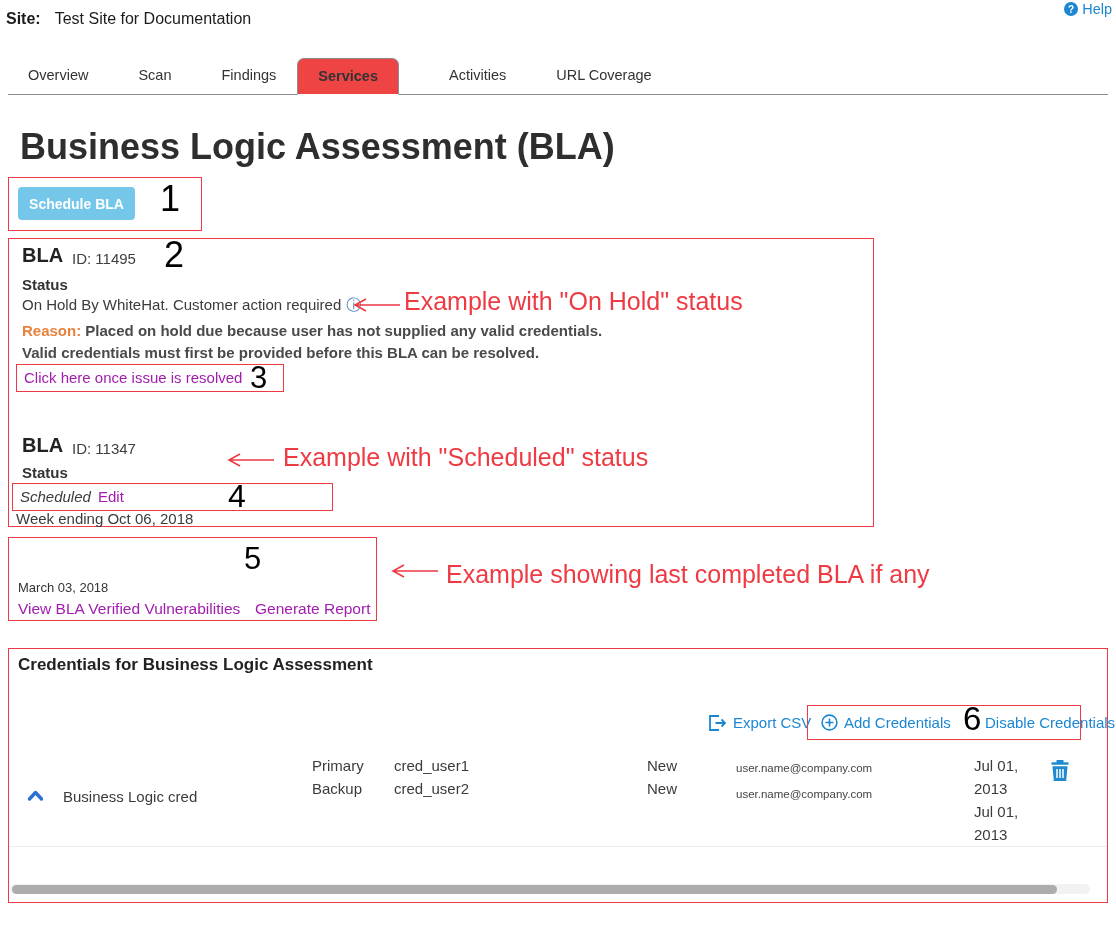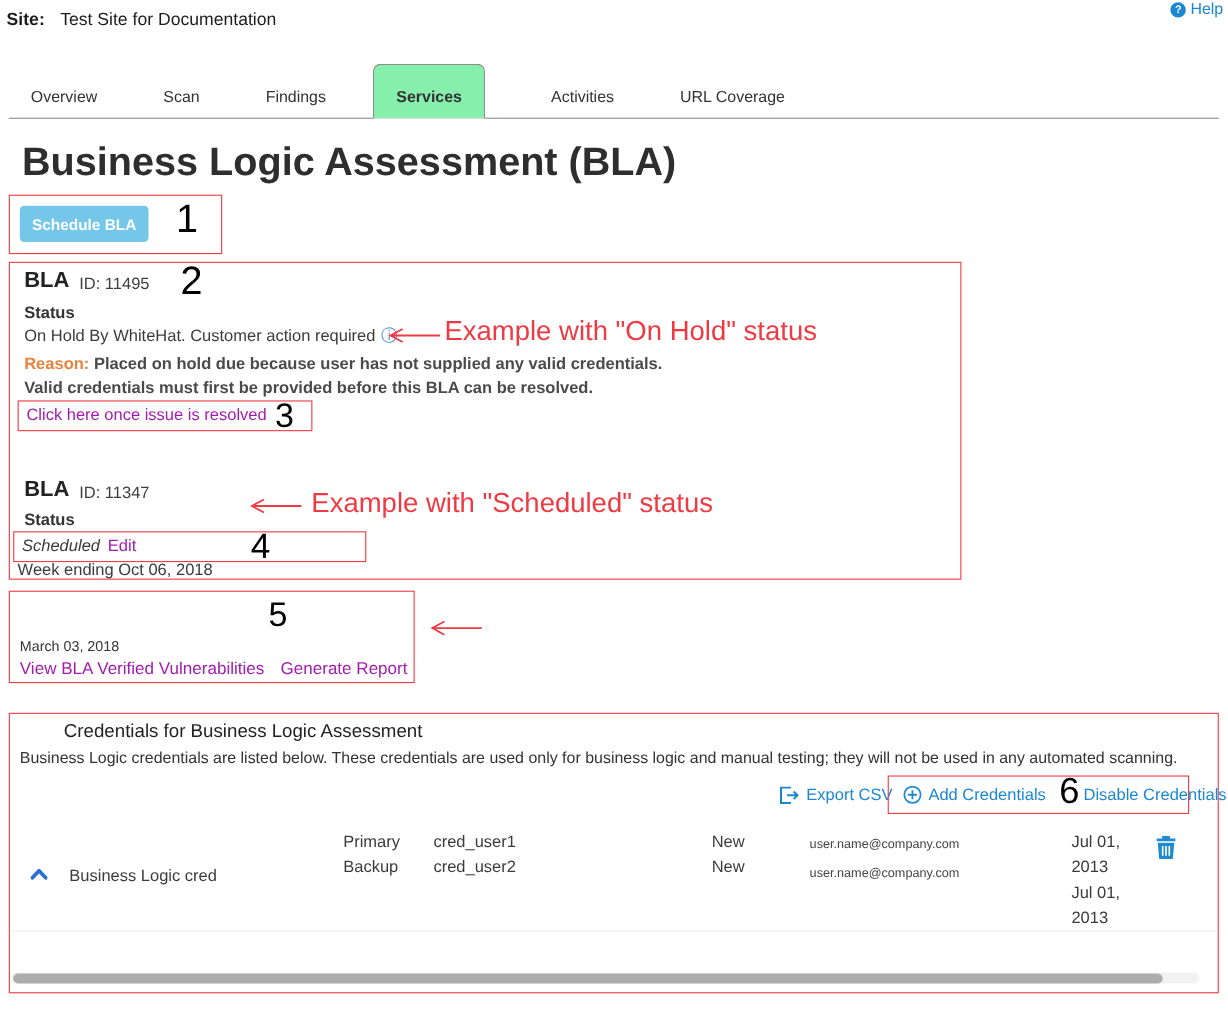--- a/index.html
+++ b/index.html
@@ -9,26 +9,26 @@
 
   
   .help { position:absolute; top:1px; right:4px; display:flex; align-items:center; gap:4px; cursor:pointer; }
   .help-ic { width:14px; height:14px; border-radius:50%; background:#1b87d3; color:#fff; font-size:10px; font-weight:bold;
              display:flex; align-items:center; justify-content:center; }
   .help-tx { color:#1b87d3; font-size:14.5px; }
   .site-row { position:absolute; left:6px; top:10px; font-size:16px; color:#1c1c1c; }
   .site-label { font-weight:bold; margin-right:14px; }
 
   
-  .tabs { position:absolute; left:8px; top:58px; width:1100px; display:flex; align-items:flex-end;
-          border-bottom:1px solid #8c8c8c;gap:22px; }
-  .tab { font-size:14.5px; color:#333; padding:9px 0 10px 0; margin-left:38px; cursor:pointer; white-space:nowrap; }
+  .tabs { position:absolute; left:8px; top:58px; width:1100px; display:flex; 
+          border-bottom:1px solid #8c8c8c; }
+  .tab { font-size:14.5px; color:#333; padding:9px 0 10px 0; margin-left:50px; cursor:pointer; white-space:nowrap; }
   .tab:first-child { margin-left:20px; }
   .tab.active { font-weight:bold; border:1px solid #8c8c8c; border-bottom:1px solid #fff; margin-bottom:-1px;
-                border-radius:7px 7px 0 0; padding:22px 20px 10px 20px; margin-left:21px; background:#86efac; }
+                border-radius:7px 7px 0 0; padding:9px 20px 10px 20px; margin-left:21px; background:#ef4444; }
 
   .h1 { position:absolute; left:20px; top:126px; font-size:36px; font-weight:bold; color:#2e2e2e; }
 
   
   .redbox { position:absolute; border:1.5px solid #ee3a43; pointer-events:none; }
   .num { position:absolute; font-weight:300; color:#000; line-height:1; }
   .red-label { position:absolute; color:#ee3a43; font-size:25px; white-space:nowrap; }
   .arrow { position:absolute; }
 
   
@@ -43,21 +43,21 @@
 
   .btn { position:absolute; left:18px; top:187px; width:117px; height:33px; background:#74c7e9; border:none;
          border-radius:4px; color:#fff; font-weight:bold; font-size:14px; font-family:"Liberation Sans",sans-serif; cursor:pointer; }
 
   .lc-title { position:absolute; left:18px; top:544px; font-size:24px; color:#222; }
   .lc-date { position:absolute; left:18px; top:580px; font-size:13px; color:#333; }
   .lc-link { position:absolute; font-size:15.5px; }
 
   
   .cred-box { position:absolute; left:8px; top:648px; width:1100px; height:255px; border:1px solid #ee3a43; }
-  .cred-title { position:absolute; left:18px; top:655px; font-size:17px; font-weight:normal; color:#222;margin-left:40px; }
+  .cred-title { position:absolute; left:18px; top:655px; font-size:17px; font-weight:bold; color:#222; }
   .cred-desc { position:absolute; left:18px; top:682px; font-size:14.5px; color:#333; white-space:nowrap; }
   .toolbar-link { position:absolute; display:flex; align-items:center; gap:6px; font-size:15px; color:#1b87d3; cursor:pointer; white-space:nowrap; }
 
   .cred-table { position:absolute; left:9px; top:747px; width:1098px; border-collapse:collapse; table-layout:fixed; }
   .cred-table th { height:62px; border-top:1px solid #e5e5e5; border-bottom:1px solid #e5e5e5; border-right:1px solid #e5e5e5;
                    font-size:14.5px; font-weight:bold; color:#222; text-align:left; padding-left:10px; vertical-align:middle; }
   .cred-table th.no-r { border-right:none; }
   .cred-table td { height:66px; vertical-align:top; padding:7px 0 0 10px; font-size:15px; color:#3b3b3b;
                    border-bottom:1px solid #ededed; }
   .two-line div { line-height:23px; }
@@ -132,24 +132,24 @@
   <div class="txt" style="left:16px;top:510px;">Week ending Oct 06, 2018</div>
 
   <div class="redbox" style="left:8px;top:537px;width:369px;height:84px;"></div>
   <div class="num" style="left:244px;top:543px;font-size:31px;">5</div>
   <div class="lc-date">March 03, 2018</div>
   <div class="lc-link" style="left:18px;top:600px;"><span class="link">View BLA Verified Vulnerabilities</span></div>
   <div class="lc-link" style="left:255px;top:600px;"><span class="link">Generate Report</span></div>
   <svg class="arrow" style="left:390px;top:563px;" width="50" height="16">
     <path d="M14 2 L3 8 L14 14 M3 8 H48" fill="none" stroke="#ee3a43" stroke-width="1.6"></path>
   </svg>
+  <div class="red-label" style="left:446px;top:560px;">Example showing last completed BLA if any</div>
 
   <div class="cred-box"></div>
   <div class="cred-title">Credentials for Business Logic Assessment</div>
-  <div class="cred-desc">Business Logic credentials are listed below. These credentials are used only for business logic and manual testing; they will not be used in any automated scanning.</div>
 
   <div class="toolbar-link" style="left:708px;top:714px;">
     <svg width="19" height="16" viewBox="0 0 19 16">
       <path d="M11 1 H2 V15 H11" fill="none" stroke="#1b87d3" stroke-width="1.8"></path>
       <path d="M7.5 8 H17 M13.5 4.5 L17 8 L13.5 11.5" fill="none" stroke="#1b87d3" stroke-width="1.8"></path>
     </svg>
     <span>Export CSV</span>
   </div>
   <div class="redbox" style="left:807px;top:705px;width:274px;height:35px;"></div>
   <div class="toolbar-link" style="left:821px;top:714px;">

